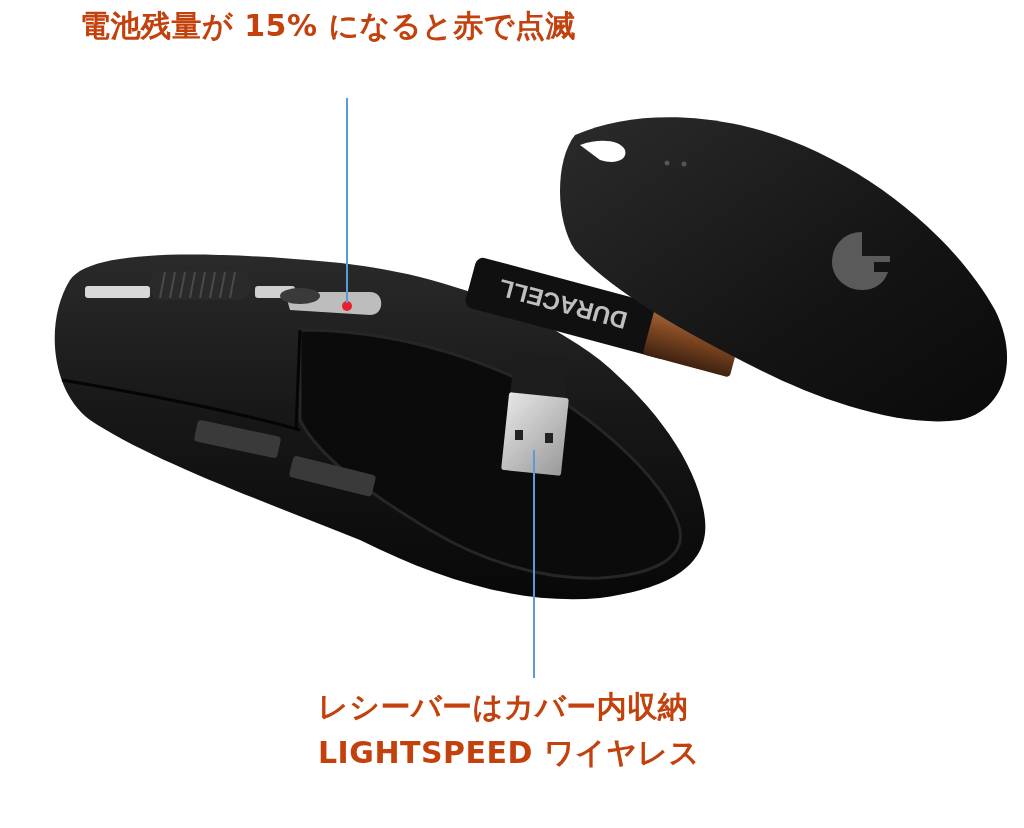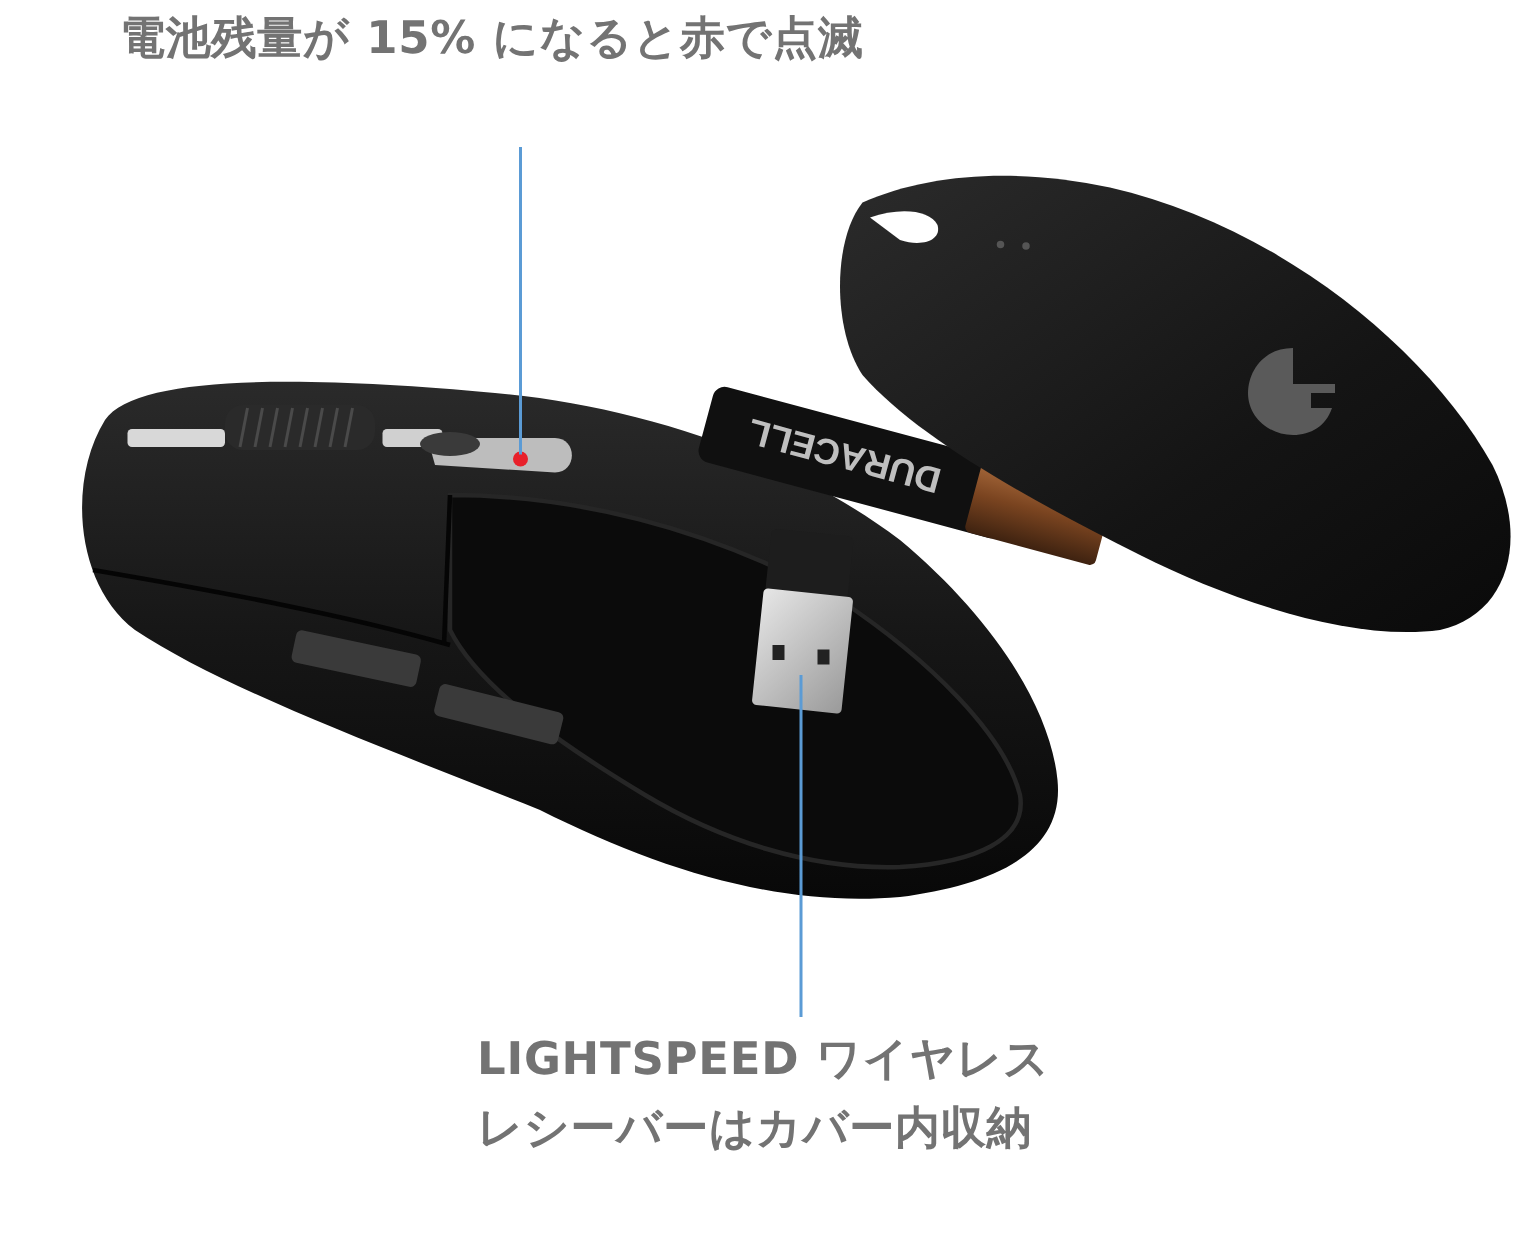--- a/index.html
+++ b/index.html
@@ -1,18 +1,18 @@
 <!DOCTYPE html>
 <html><head>
   <meta charset="utf-8">
   <style>
     html, body { margin:0; padding:0; background:#ffffff; }
     body { width:1024px; height:828px; position:relative; overflow:hidden;
            font-family: "DejaVu Sans", "Liberation Sans", sans-serif; }
-    .caption { position:absolute; font-weight:bold; color:#737373; letter-spacing:0.5px; }
+    .caption { position:absolute; font-weight:bold; color:#c2410c; letter-spacing:0.5px; }
     .caption-top { left:80px; top:4px; font-size:30px; line-height:44px; }
     .caption-bottom { left:318px; top:684px; font-size:30px; line-height:46px; }
     .caption .line { display:block; white-space:nowrap; }
     .callout-line { position:absolute; width:2px; }
     #scene { position:absolute; left:0; top:0; }
   </style>
 </head>
 <body>
 
 <svg id="scene" width="1024" height="828" viewBox="0 0 1024 828" xmlns="http://www.w3.org/2000/svg">
@@ -100,15 +100,15 @@
 </svg>
 
 <div class="callout-line" style="left:346px; top:98px; height:205px; background:#5b9bd5;"></div>
 <div class="callout-line" style="left:533px; top:450px; height:228px; background:#5b9bd5;"></div>
 
 <div class="caption caption-top">
   <span class="line">電池残量が 15% になると赤で点滅</span>
 </div>
 
 <div class="caption caption-bottom">
+  <span class="line">レシーバーはカバー内収納</span>
   <span class="line">LIGHTSPEED ワイヤレス</span>
-  <span class="line">レシーバーはカバー内収納</span>
 </div>
 
 </body></html>

